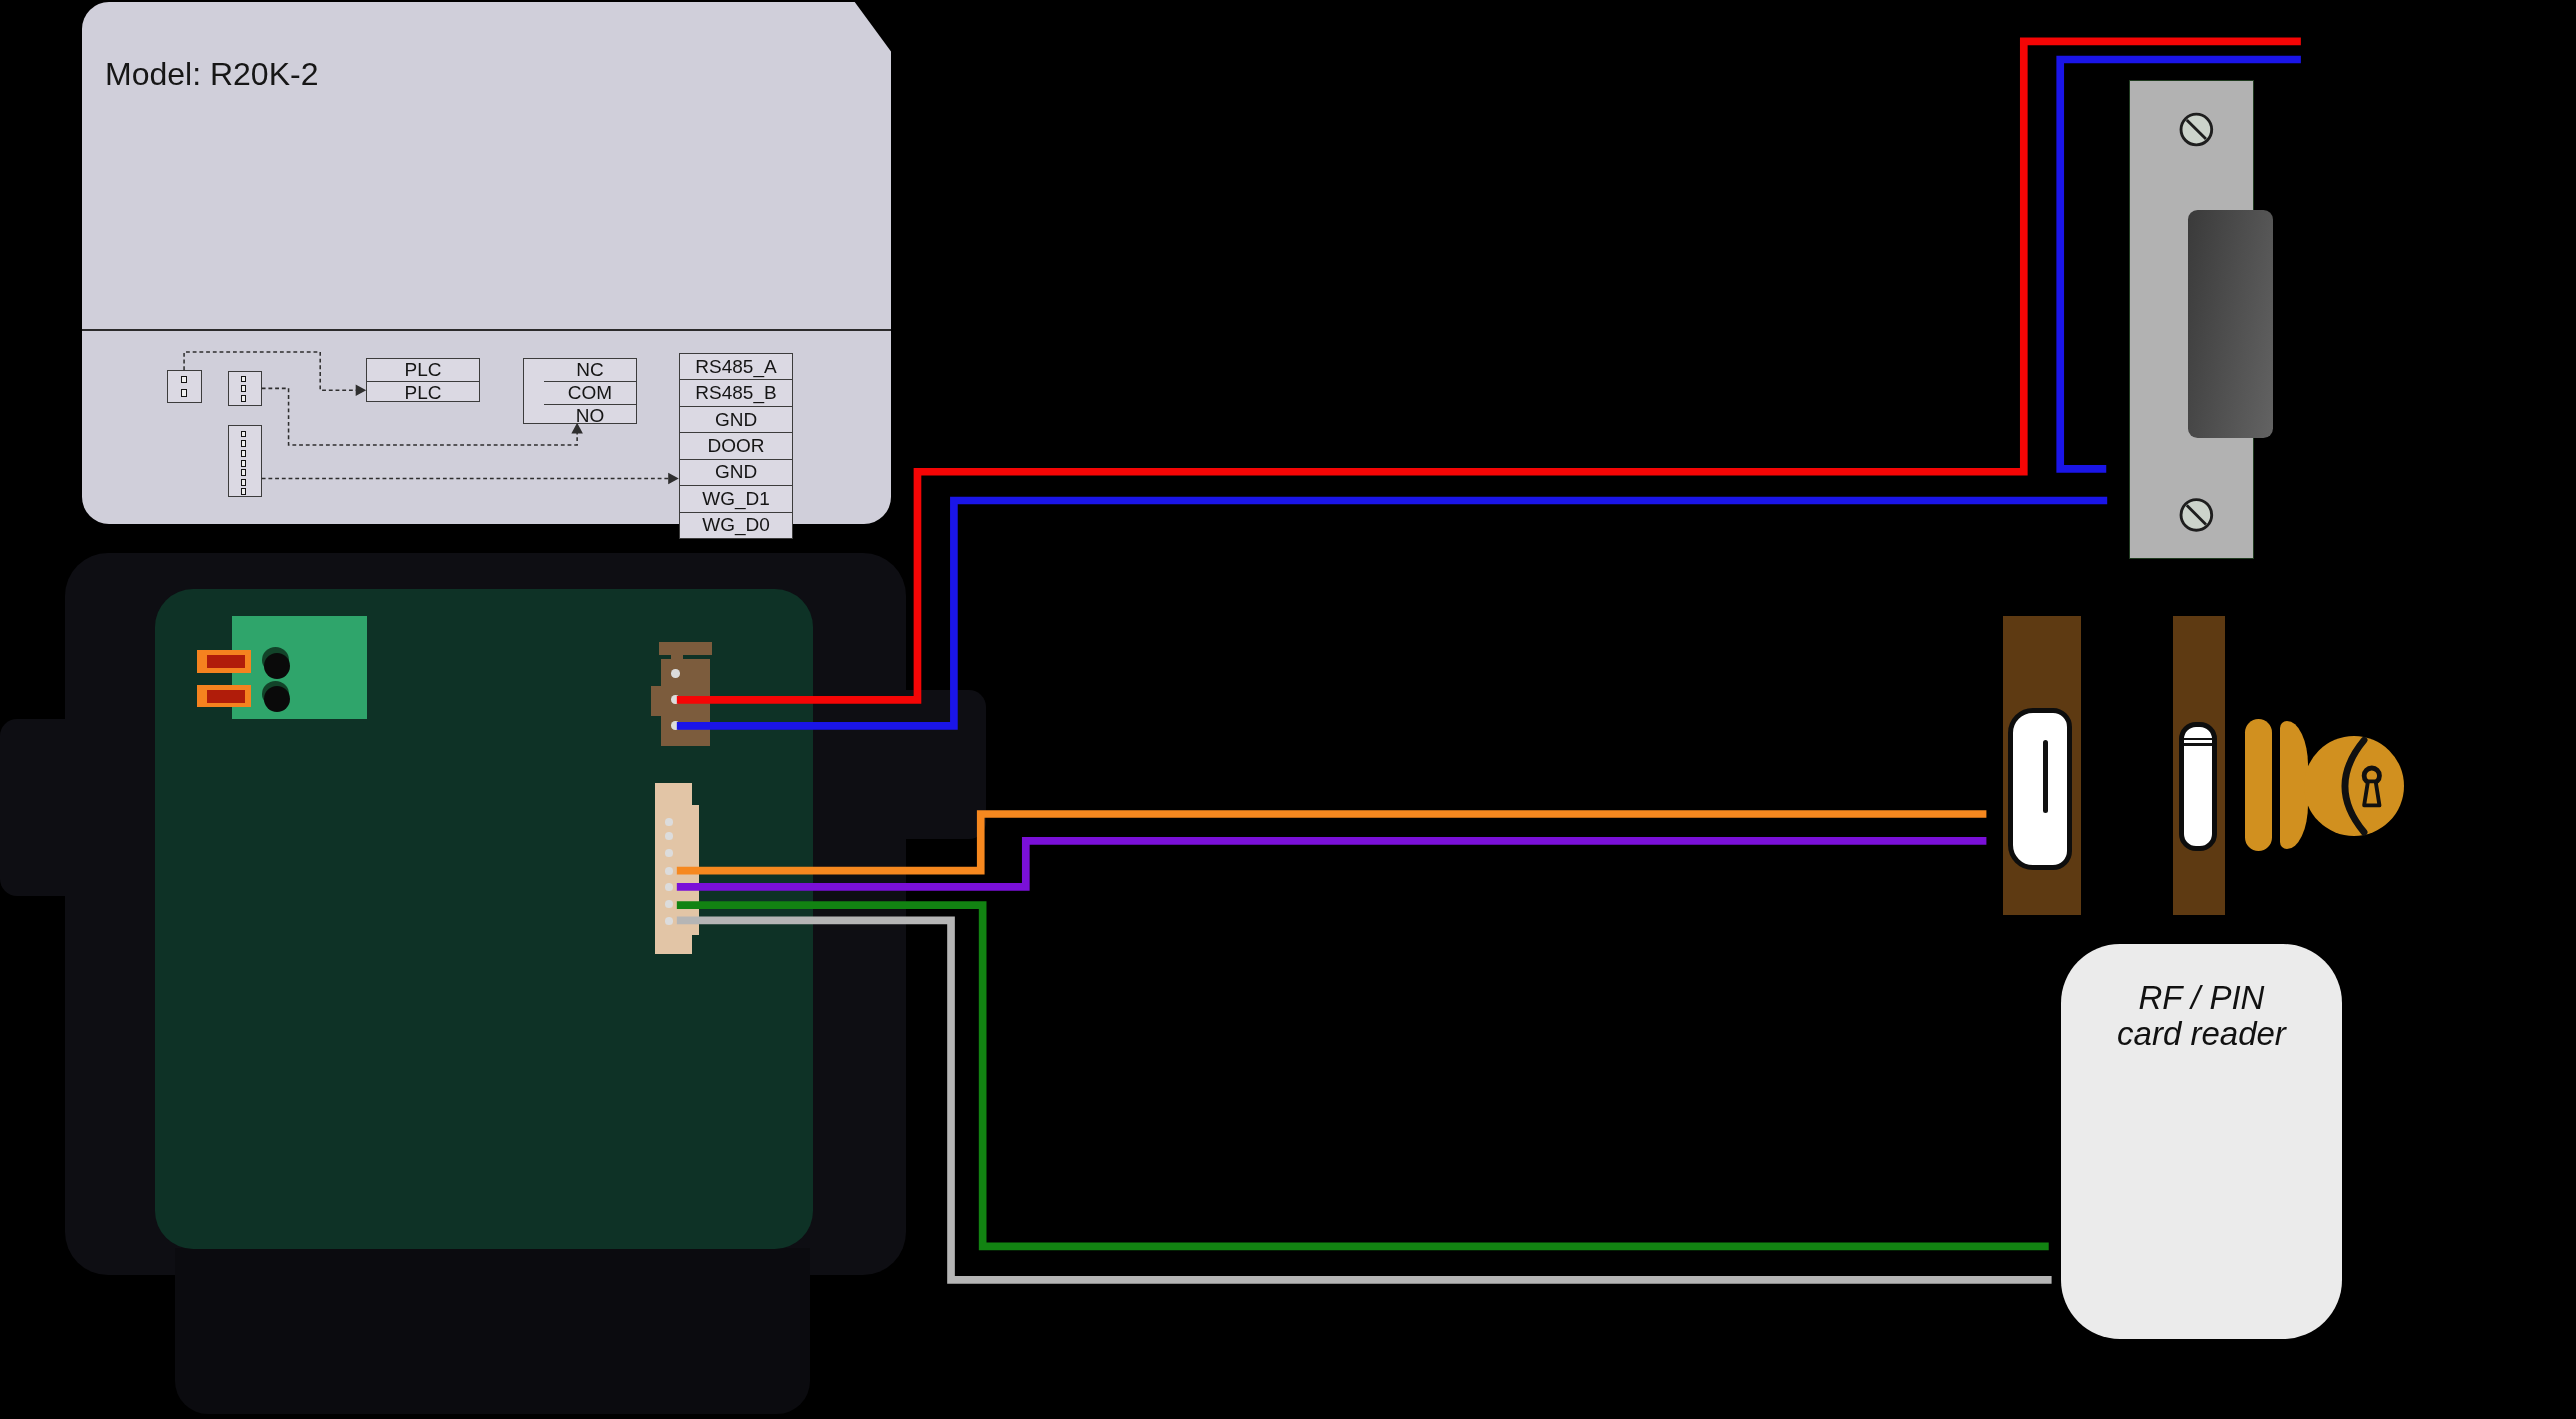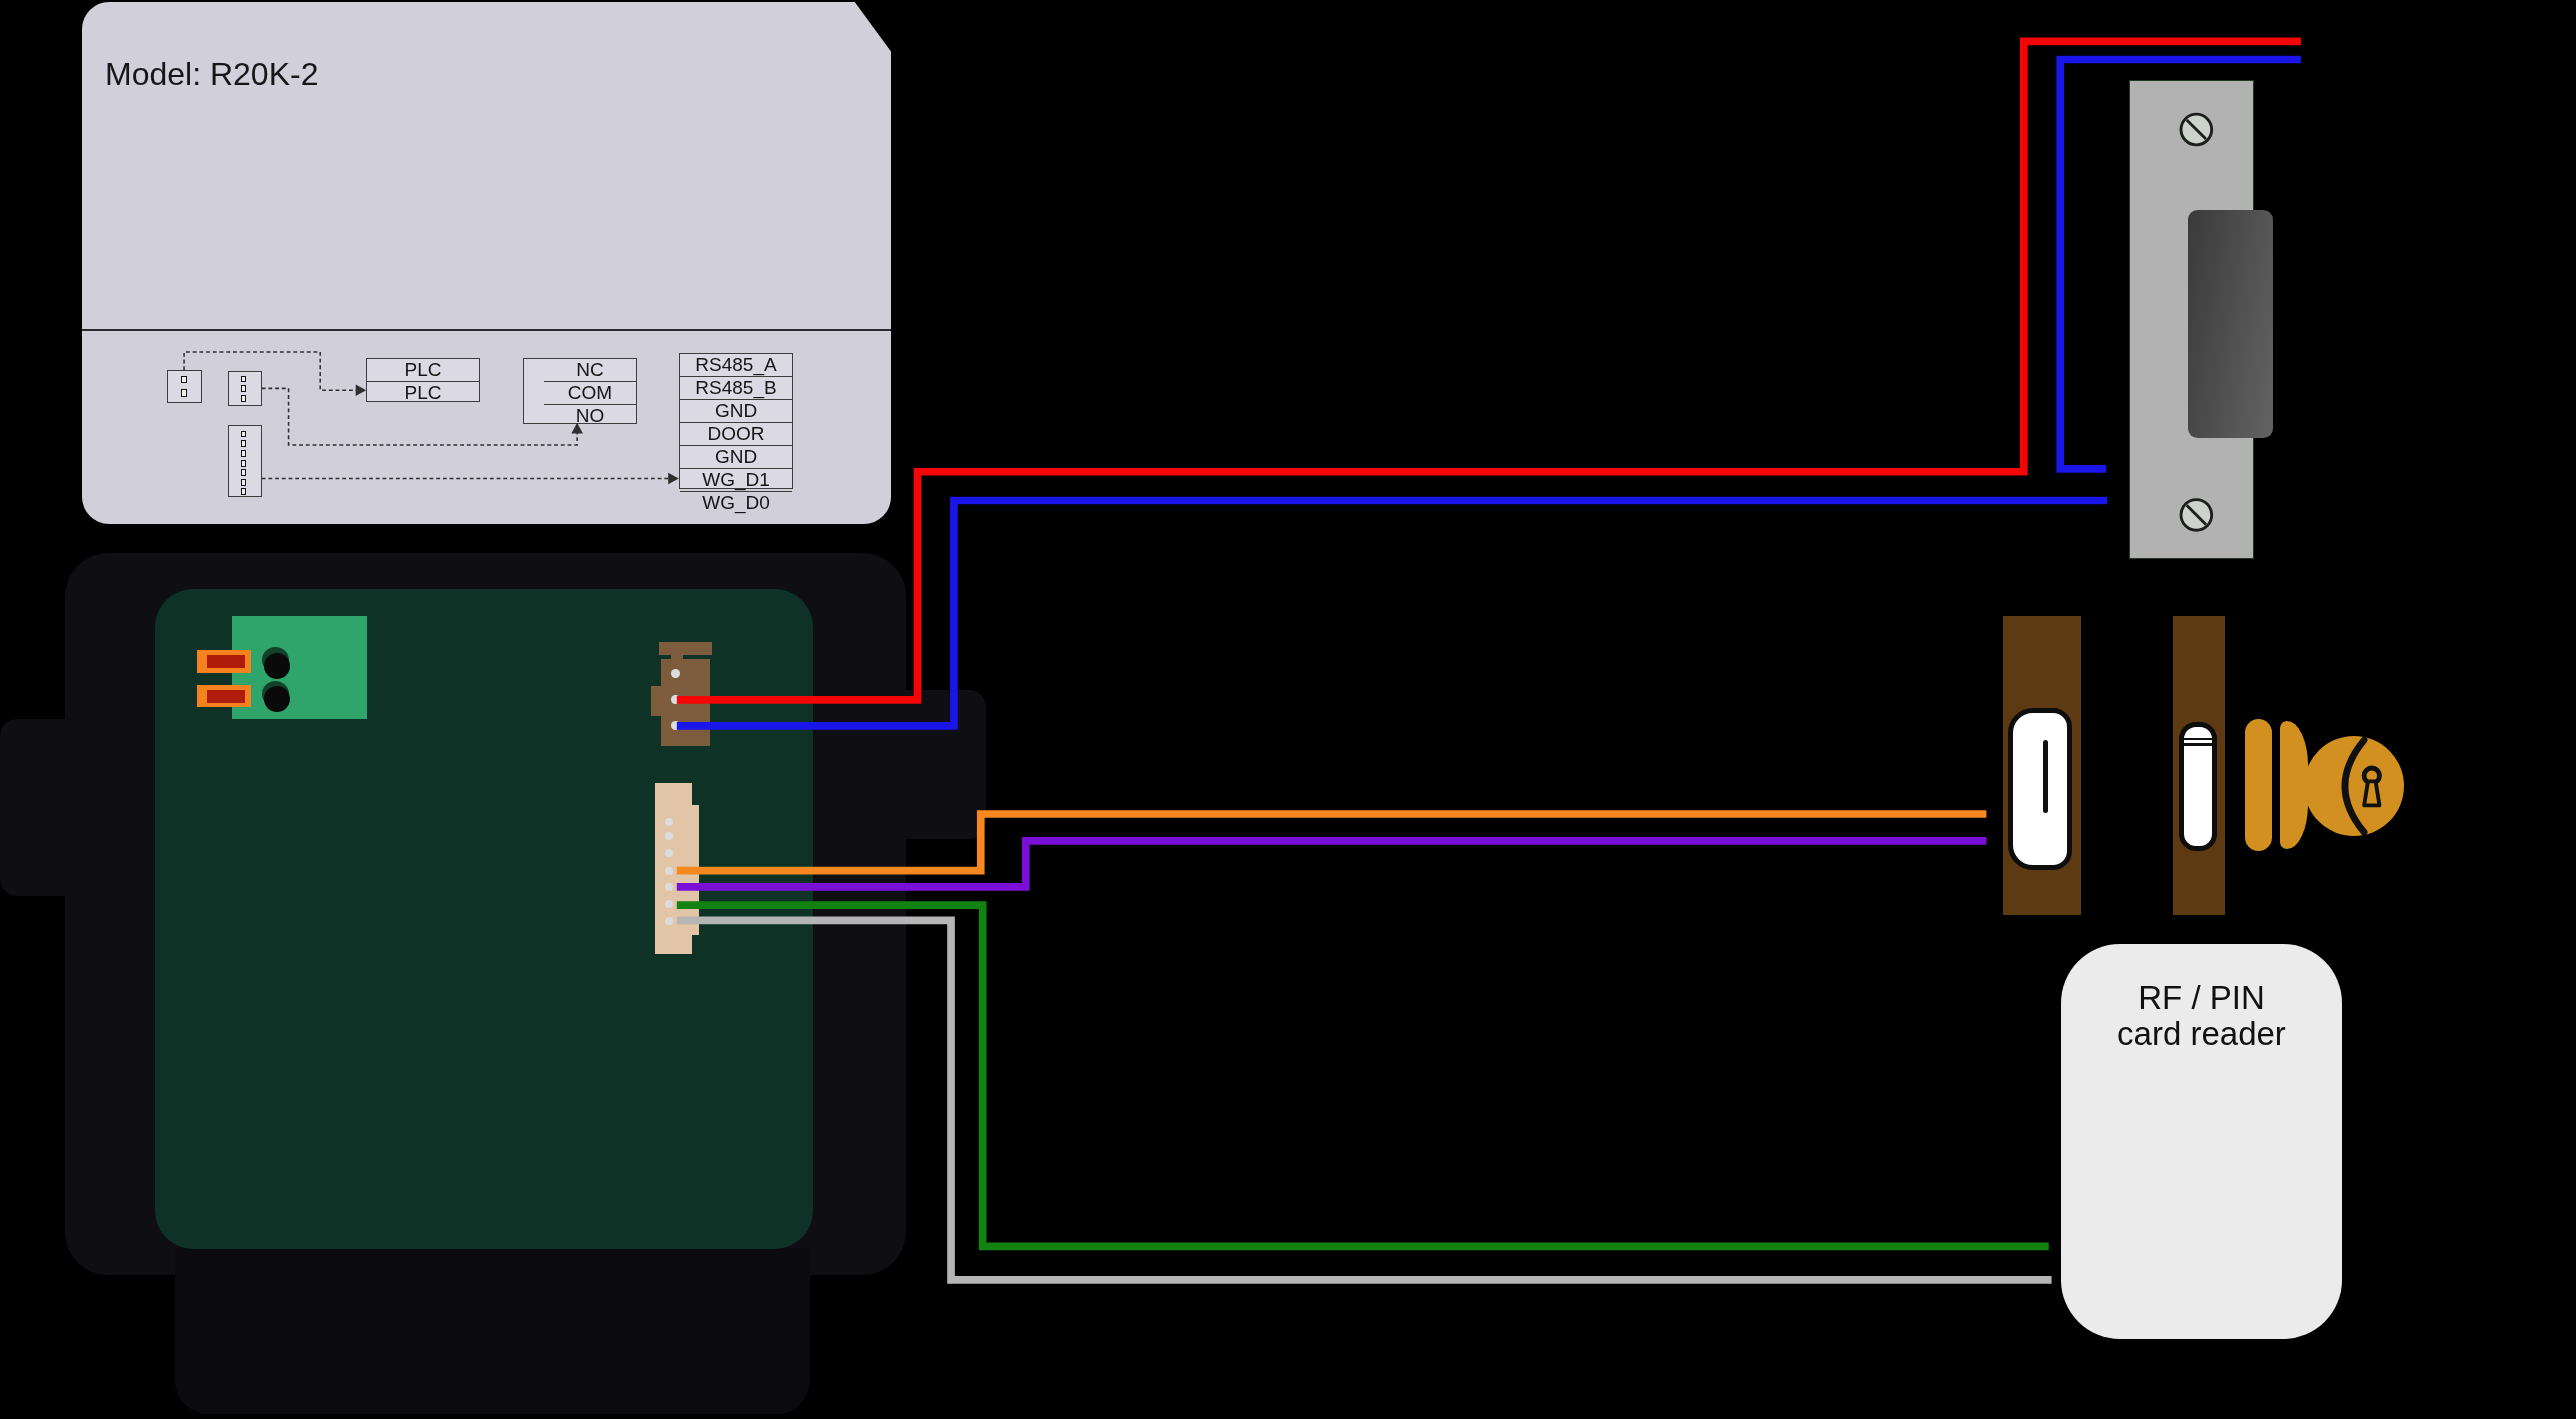--- a/index.html
+++ b/index.html
@@ -52,21 +52,21 @@
   .latch{left:2179px;top:722px;width:38px;height:129px;background:#fff;border:5.8px solid var(--outline);
          box-sizing:border-box;border-radius:17px;}
   .latch-line{position:absolute;left:0;width:100%;height:2.9px;background:#111;}
   .rose1{left:2245px;top:719px;width:27px;height:132px;border-radius:13.4px;background:var(--amber);}
   .rose2{left:2280px;top:721px;width:28px;height:128px;background:var(--amber);
          border-radius:9.6px 29px 29px 9.6px / 9.6px 61px 61px 9.6px;}
   .knob{left:2304px;top:736px;width:100px;height:100px;border-radius:50%;background:var(--amber);}
 
   
   .reader{left:2061px;top:944px;width:281px;height:395px;background:var(--reader-bg);border-radius:59px;}
-  .reader-text{left:2061px;top:980px;width:281px;text-align:center;font-size:33px;line-height:36px;color:#111;}
+  .reader-text{left:2061px;top:980px;width:281px;text-align:center;font-size:33px;line-height:36px;color:#111;font-style:italic;}
 
   svg.overlay{position:absolute;left:0;top:0;}
 </style>
 </head>
 <body>
 
 <div class="canvas">
 
   <div class="abs body-main"></div>
   <div class="abs tab-left"></div>
@@ -128,21 +128,21 @@
 
   <div class="abs lblbox" style="left:366px;top:358px;width:114px;height:44px;">
     <div class="lblrow">PLC</div>
     <div class="lblrow">PLC</div>
   </div>
   <div class="abs lblbox" style="left:523px;top:358px;width:114px;height:66px;padding-left:20px;">
     <div class="lblrow">NC</div>
     <div class="lblrow">COM</div>
     <div class="lblrow">NO</div>
   </div>
-  <div class="abs lblbox" style="left:679px;top:353px;width:114px;height:136px;">
+  <div class="abs lblbox" style="left:679px;top:353px;width:114px;height:186px;">
     <div class="lblrow">RS485_A</div>
     <div class="lblrow">RS485_B</div>
     <div class="lblrow">GND</div>
     <div class="lblrow">DOOR</div>
     <div class="lblrow">GND</div>
     <div class="lblrow">WG_D1</div>
     <div class="lblrow">WG_D0</div>
   </div>
 
   <div class="abs strike-plate"></div>

